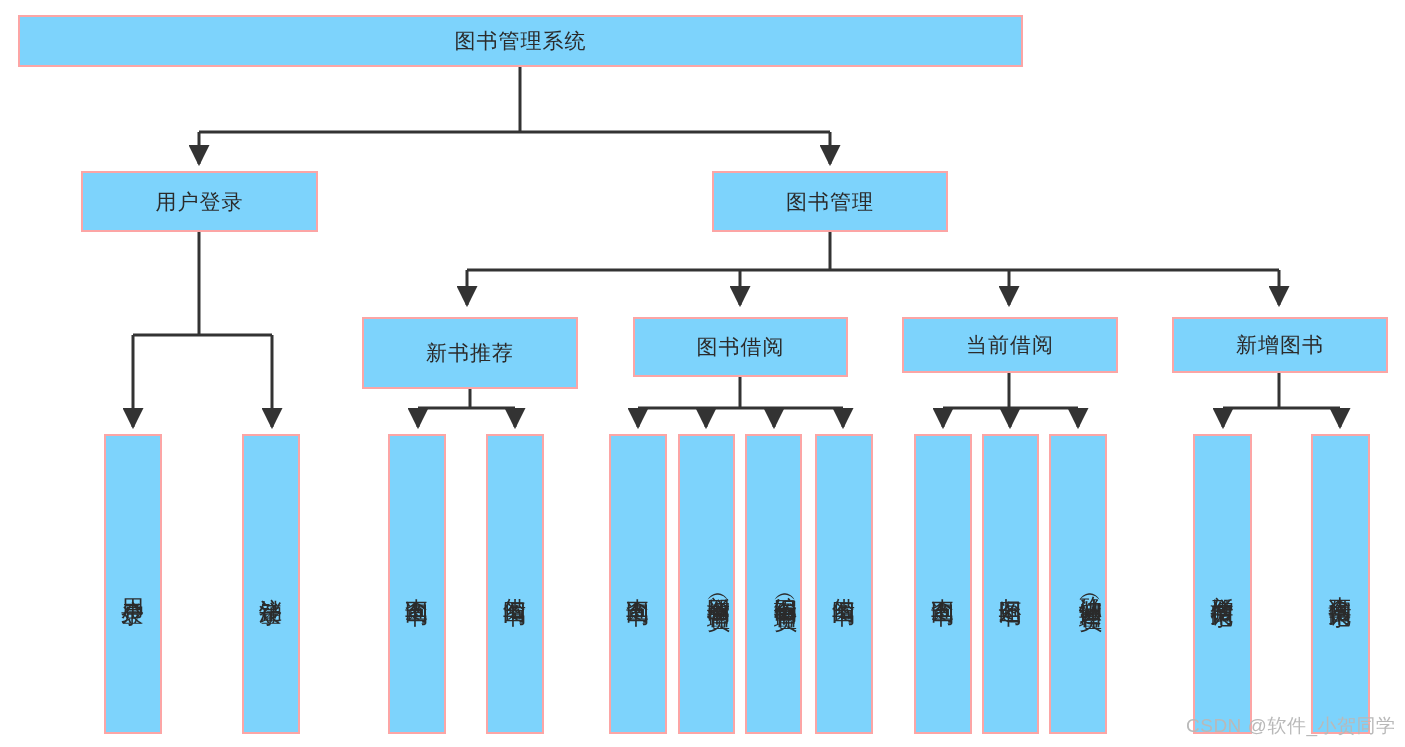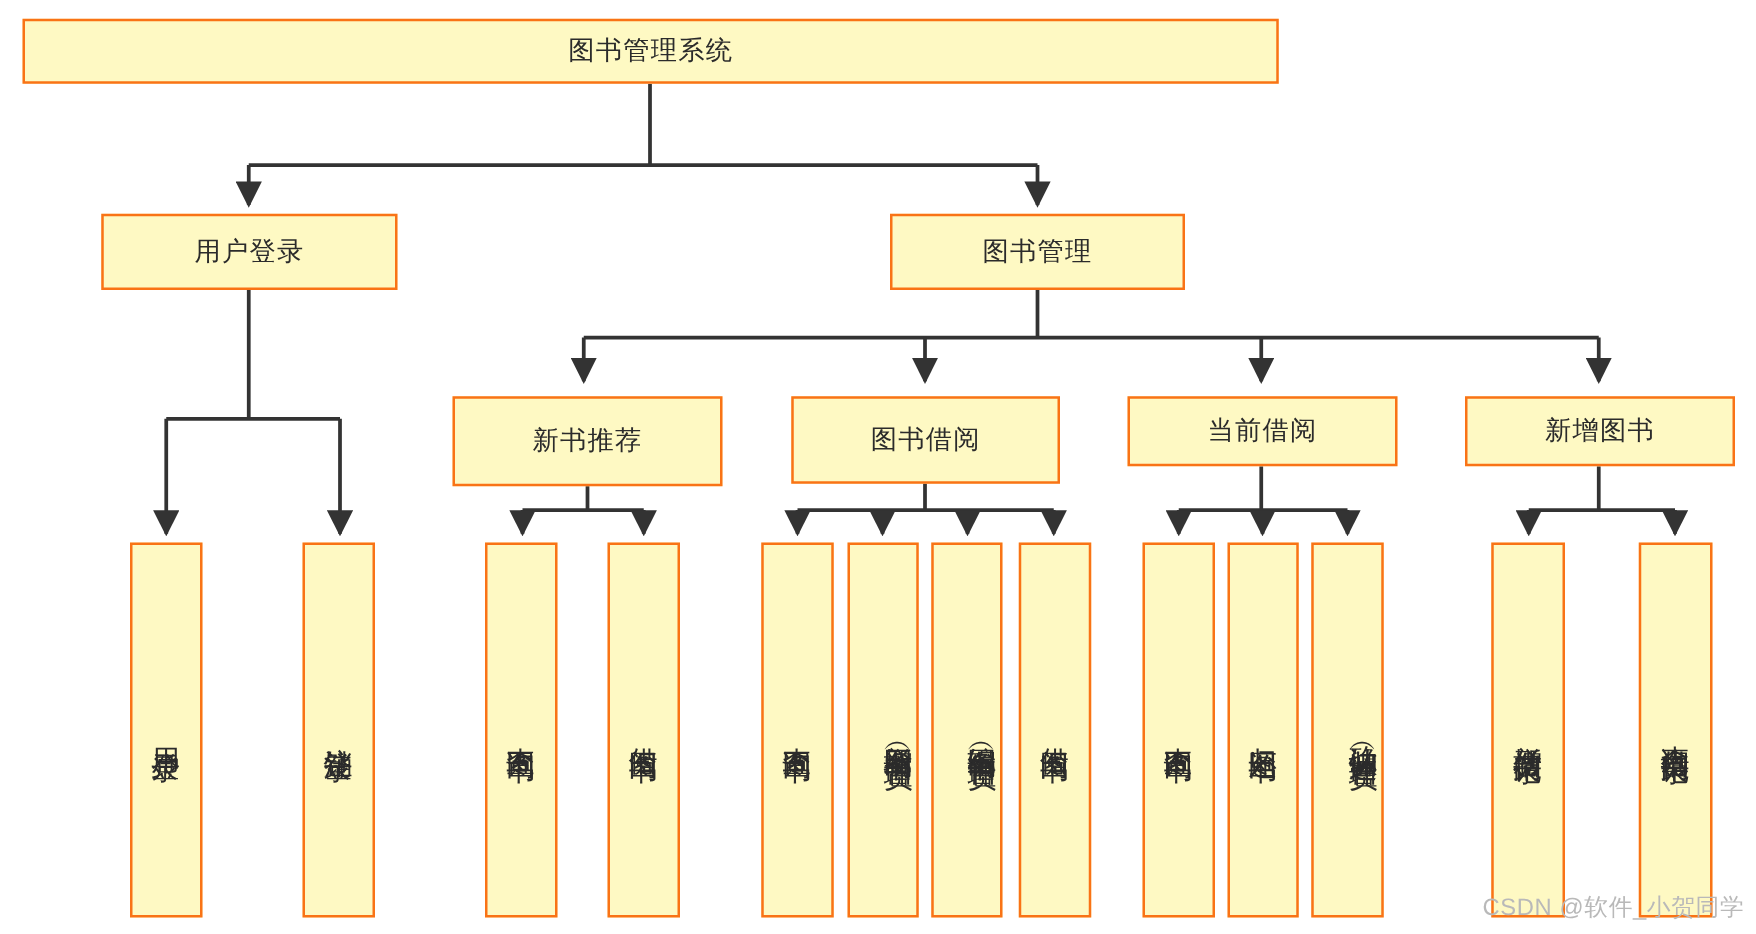--- a/index.html
+++ b/index.html
@@ -22,22 +22,22 @@
     position: absolute;
     left: 0;
     top: 0;
     width: 1405px;
     height: 747px;
     pointer-events: none;
   }
   .node {
     position: absolute;
     box-sizing: border-box;
-    background: #fef9c3;
-    border: 2px solid #f97316;
+    background: #7dd3fc;
+    border: 2px solid #fca5a5;
     display: flex;
     align-items: center;
     justify-content: center;
     color: #2b2b2b;
   }
   .node.horizontal {
     font-size: 21px;
     letter-spacing: 1px;
     line-height: 1.1;
     text-align: center;
@@ -133,21 +133,21 @@
   <div class="node horizontal" style="left:81px; top:171px; width:237px; height:61px;">
     <span>用户登录</span>
   </div>
   <div class="node horizontal" style="left:712px; top:171px; width:236px; height:61px;">
     <span>图书管理</span>
   </div>
 
   <div class="node horizontal" style="left:362px; top:317px; width:216px; height:72px;text-align:right;">
     <span>新书推荐</span>
   </div>
-  <div class="node horizontal" style="left:633px; top:317px; width:215px; height:70px;">
+  <div class="node horizontal" style="left:633px; top:317px; width:215px; height:60px;">
     <span>图书借阅</span>
   </div>
   <div class="node horizontal" style="left:902px; top:317px; width:216px; height:56px;align-items:center;">
     <span>当前借阅</span>
   </div>
   <div class="node horizontal" style="left:1172px; top:317px; width:216px; height:56px;">
     <span>新增图书</span>
   </div>
 
   <div class="node vertical mid-aligned" style="left:104px; top:434px; width:58px; height:300px;">

